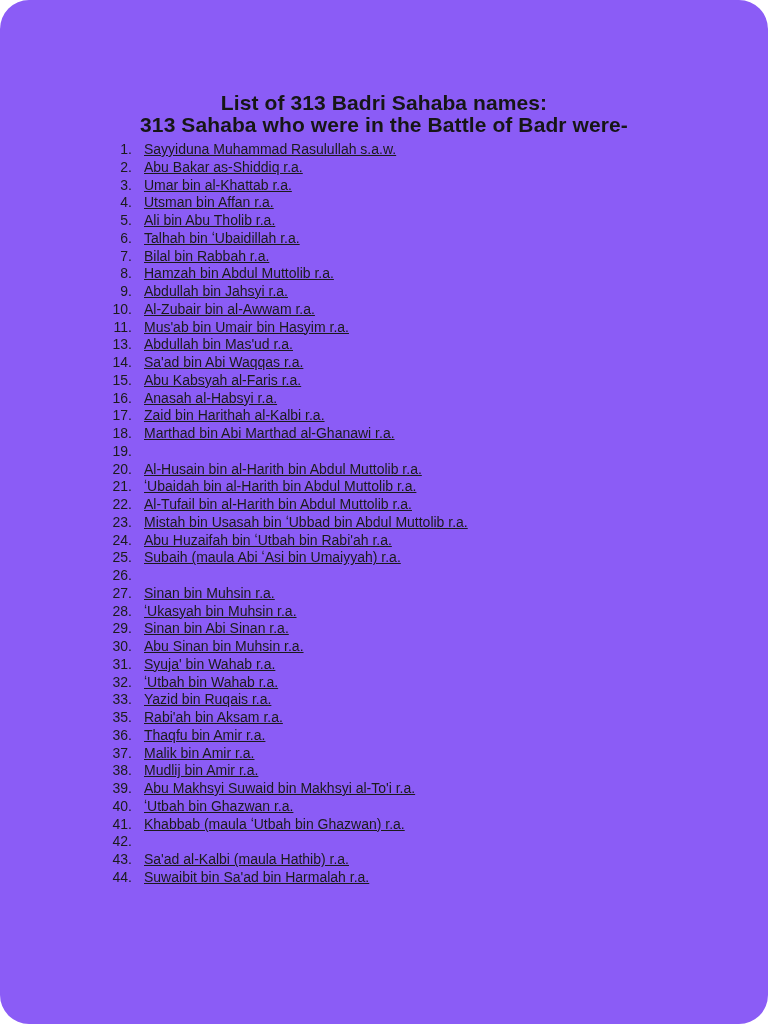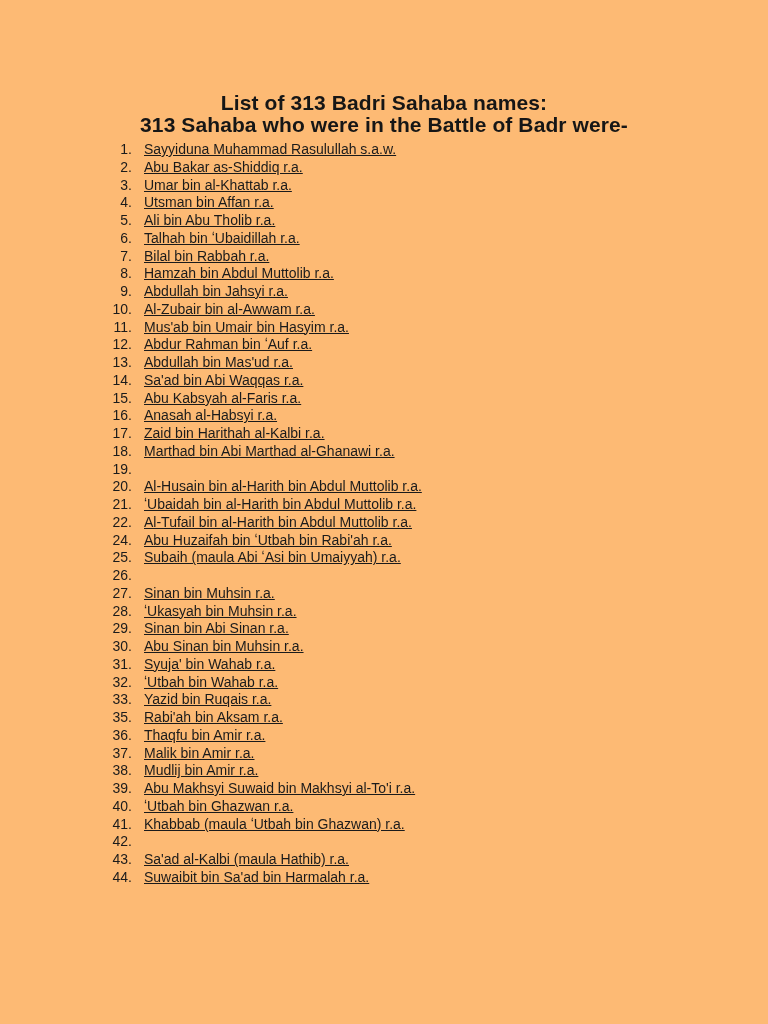--- a/index.html
+++ b/index.html
@@ -11,21 +11,22 @@
     height: 1024px;
     background: #ffffff;
     font-family: "Liberation Sans", sans-serif;
     color: #1b1b1b;
     overflow: hidden;
   }
   .page {
     position: relative;
     width: 768px;
     height: 1024px;
-    background: #fdba74;
+    background: #8b5cf6;
+    border-radius: 29px;
   }
   .titles {
     position: absolute;
     top: 92px;
     left: 0;
     width: 768px;
     text-align: center;
   }
   .titles h1, .titles h2 {
     margin: 0;
@@ -117,24 +118,20 @@
   <li class="row">
     <span class="num">10.</span>
     <span class="name">Al-Zubair bin al-Awwam r.a.</span>
   </li>
 
   <li class="row">
     <span class="num">11.</span>
     <span class="name">Mus'ab bin Umair bin Hasyim r.a.</span>
   </li>
 
-  <li class="row">
-    <span class="num">12.</span>
-    <span class="name">Abdur Rahman bin ʻAuf r.a.</span>
-  </li>
 
   <li class="row">
     <span class="num">13.</span>
     <span class="name">Abdullah bin Mas'ud r.a.</span>
   </li>
 
   <li class="row">
     <span class="num">14.</span>
     <span class="name">Sa'ad bin Abi Waqqas r.a.</span>
   </li>
@@ -171,20 +168,24 @@
   <li class="row">
     <span class="num">21.</span>
     <span class="name">ʻUbaidah bin al-Harith bin Abdul Muttolib r.a.</span>
   </li>
 
   <li class="row">
     <span class="num">22.</span>
     <span class="name">Al-Tufail bin al-Harith bin Abdul Muttolib r.a.</span>
   </li>
 
+  <li class="row">
+    <span class="num">23.</span>
+    <span class="name">Mistah bin Usasah bin ʻUbbad bin Abdul Muttolib r.a.</span>
+  </li>
 
   <li class="row">
     <span class="num">24.</span>
     <span class="name">Abu Huzaifah bin ʻUtbah bin Rabi'ah r.a.</span>
   </li>
 
   <li class="row">
     <span class="num">25.</span>
     <span class="name">Subaih (maula Abi ʻAsi bin Umaiyyah) r.a.</span>
   </li>

